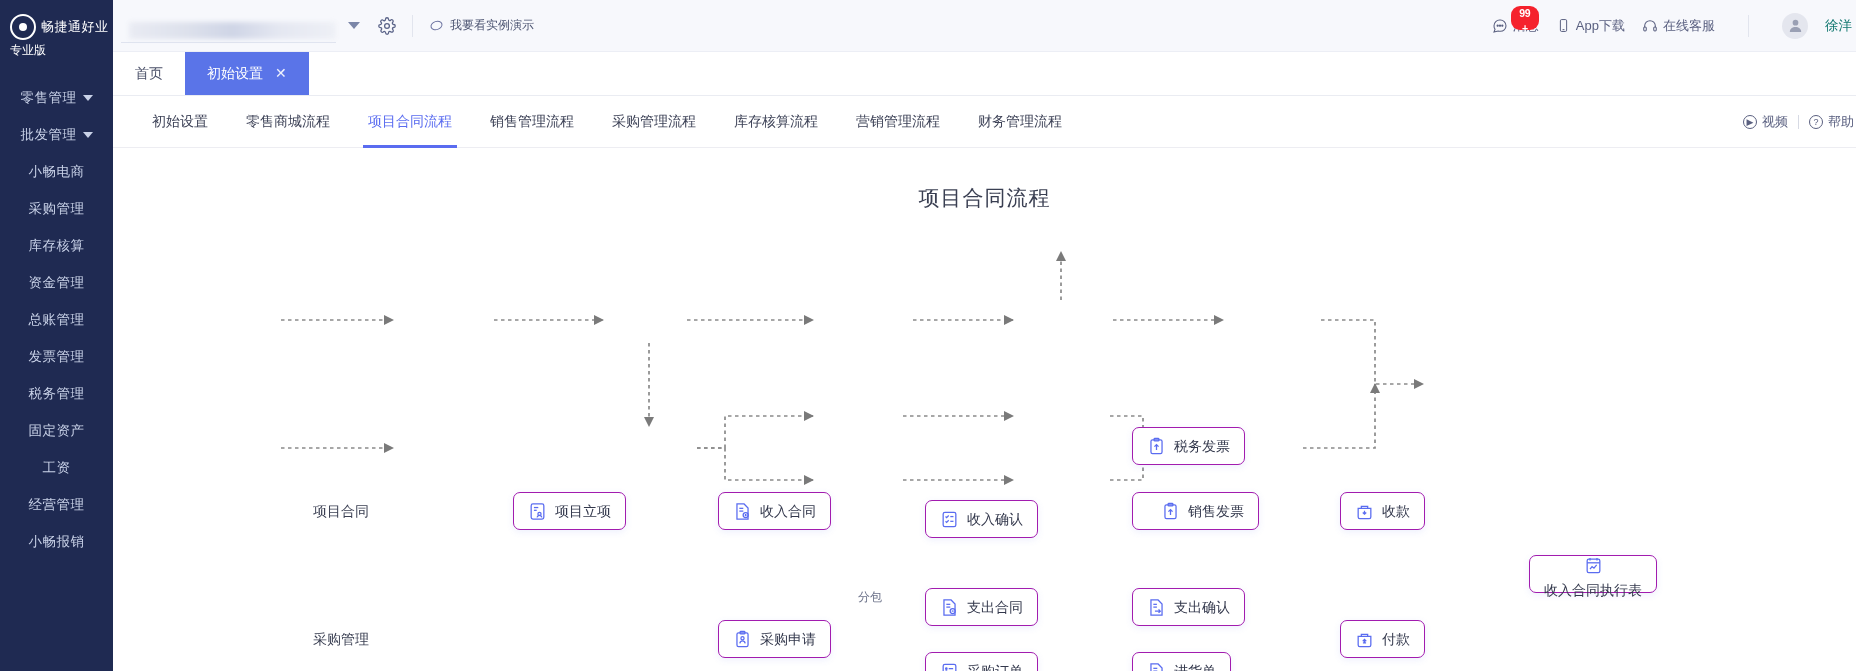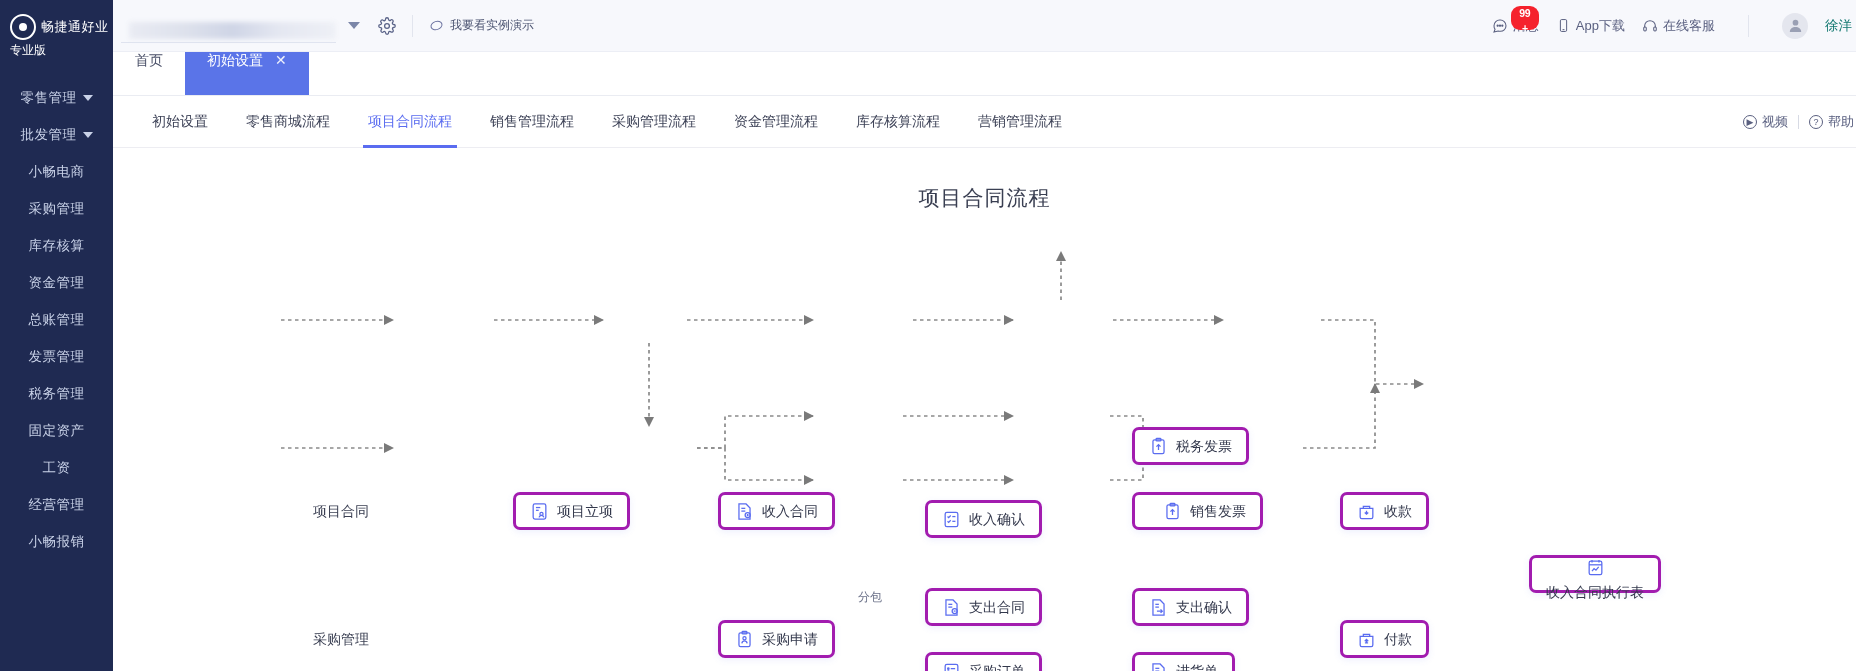--- a/index.html
+++ b/index.html
@@ -90,22 +90,22 @@
     display: flex; align-items: center; justify-content: center; color: #9aa0b4;
   }
   .user-name { color: #0f766e; font-size: 13.5px; }
 
   
   .pagetabs {
     height: 44px; background: #ffffff; display: flex; align-items: stretch;
     border-bottom: 1px solid #eaecf2;
   }
   .ptab {
-    display: flex; padding: 0 22px; font-size: 14px;
-    color: #4a5068; cursor: pointer;
+    display: flex; align-items: center; padding: 0 22px; font-size: 14px;
+    color: #4a5068; cursor: pointer; font-family: Liberation Serif, serif;
   }
   .ptab.active { background: #5a74e8; color: #ffffff; }
   .ptab-close { margin-left: 12px; font-size: 14px; opacity: .9; }
 
   
   .modtabs {
     height: 52px; background: #ffffff; display: flex; align-items: center;
     border-bottom: 1px solid #ededf2; padding-left: 20px; position: relative;
   }
   .mtab {
@@ -137,21 +137,21 @@
     font-size: 21px; color: #3a3f52; letter-spacing: 1px;
   }
   .flow { position: absolute; inset: 0; }
 
   .row-label {
     position: absolute; font-size: 14px; color: #3a3f52; white-space: nowrap;
   }
 
   .node {
     position: absolute; height: 38px; background: #ffffff;
-    border: 3px solid #a21caf; border-radius: 7px;
+    border: 1px solid #a21caf; border-radius: 7px;
     box-shadow: 0 2px 7px rgba(90,108,240,.10);
     display: flex; align-items: center; padding: 0 14px; gap: 8px;
     font-size: 14px; color: #33384c; white-space: nowrap; cursor: pointer;
   }
   .node .ic { width: 19px; height: 19px; flex: 0 0 19px; display:block; }
   .node-label { line-height: 1; }
 
   .edge-label {
     position: absolute; font-size: 12px; color: #6b7189; white-space: nowrap;
   }
@@ -298,27 +298,27 @@
       <div class="mtab active">
           <span>项目合同流程</span>
         </div>
       <div class="mtab">
           <span>销售管理流程</span>
         </div>
       <div class="mtab">
           <span>采购管理流程</span>
         </div>
       <div class="mtab">
-          <span>资金管理流程</span>
-        </div>
-      <div class="mtab">
           <span>库存核算流程</span>
         </div>
       <div class="mtab">
           <span>营销管理流程</span>
+        </div>
+      <div class="mtab">
+          <span>财务管理流程</span>
         </div>
 
       <div class="modtabs-right">
         <span class="tb-item">
           <span class="mini-icon">▶</span>
           <span>视频</span>
         </span>
         <span class="vbar"></span>
         <span class="tb-item">
           <span class="mini-icon">?</span>

